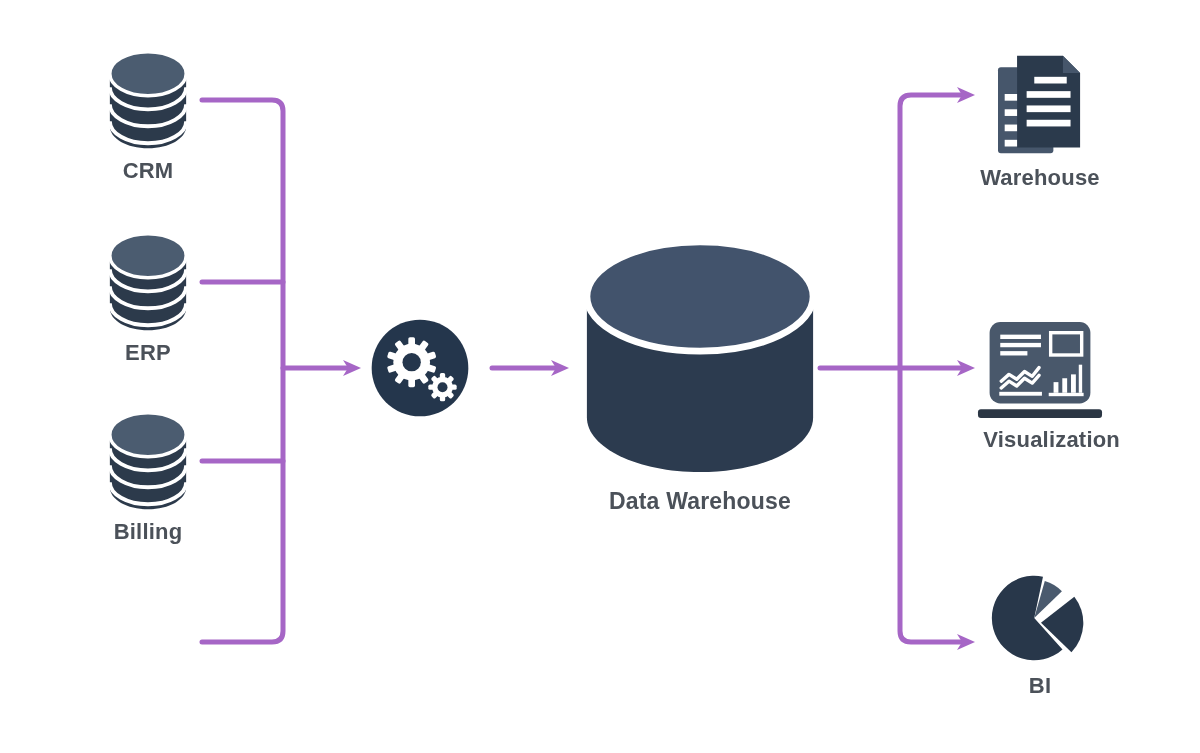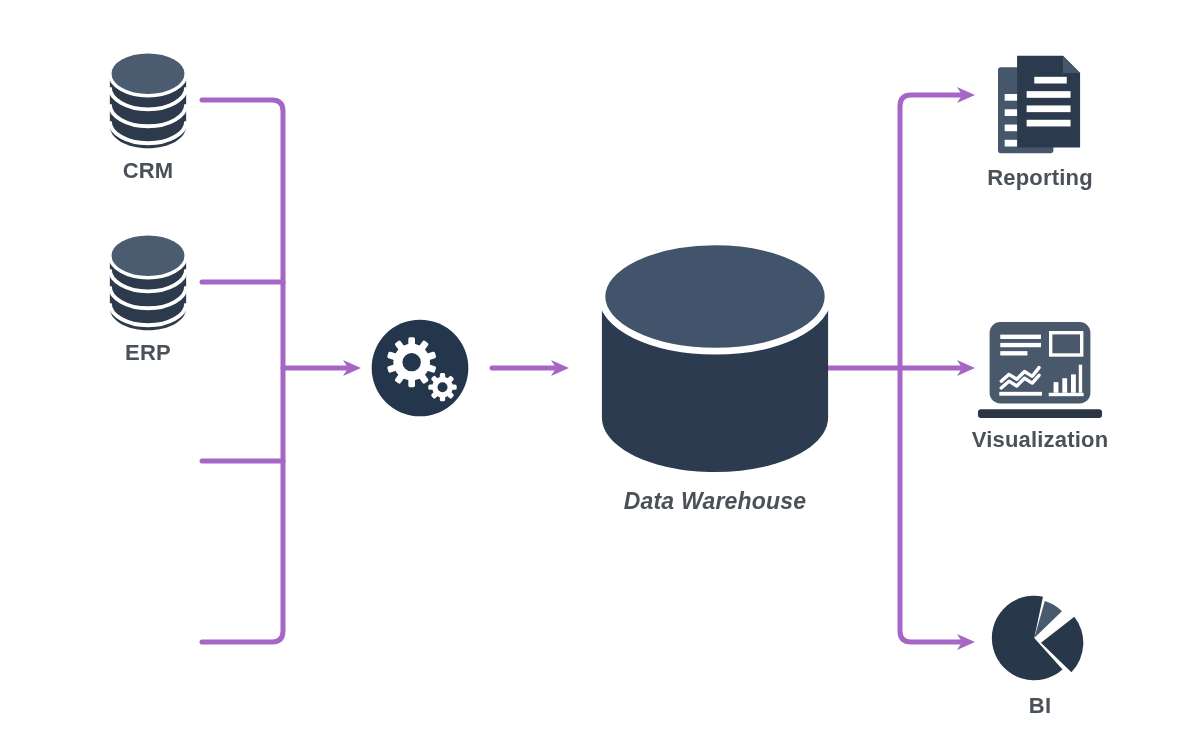--- a/index.html
+++ b/index.html
@@ -20,26 +20,26 @@
     color:#4b5159;
     letter-spacing:.2px;
     white-space:nowrap;
   }
   
   .n-crm   {left:68px; top:50px;  width:160px;}
   .n-erp   {left:68px; top:232px; width:160px;}
   .n-bill  {left:68px; top:411px; width:160px;}
   .n-sup   {left:68px; top:591px; width:160px;}
   .n-etl   {left:345px;top:318px; width:150px;}
-  .n-dw    {left:595px;top:236px; width:240px;font-style:italic;}
+  .n-dw    {left:580px;top:236px; width:240px;}
   .n-dw .label{margin-top:10px;font-size:23px;}
   .n-rep   {left:960px;top:52px;  width:160px;}
-  .n-viz   {left:960px;top:320px; width:160px;}
+  .n-viz   {left:960px;top:320px; width:160px;text-align:right;}
   .n-viz .label{margin-top:6px;}
-  .n-bi    {left:960px;top:588px; width:160px;}
+  .n-bi    {left:960px;top:568px; width:160px;}
   .n-bi .label{margin-top:5px;}
 </style>
 </head>
 <body>
 
 <div class="canvas">
 
   <svg class="wires" width="1200" height="753" viewBox="0 0 1200 753">
     <defs>
       <marker id="arrow" viewBox="0 0 18 16" markerWidth="18" markerHeight="16" refX="5" refY="8" orient="auto" markerUnits="userSpaceOnUse">
@@ -80,20 +80,26 @@
     <div class="label">ERP</div>
   </div>
 
   <div class="node n-crm">
     <svg class="icon" width="86" height="100" viewBox="0 0 100 118">
       <use href="#db-small"></use>
     </svg>
     <div class="label">CRM</div>
   </div>
 
+  <div class="node n-bill">
+    <svg class="icon" width="86" height="100" viewBox="0 0 100 118">
+      <use href="#db-small"></use>
+    </svg>
+    <div class="label">Billing</div>
+  </div>
 
 
   <div class="node n-etl">
     <svg class="icon" width="100" height="100" viewBox="0 0 120 120">
       <circle cx="60" cy="60" r="58" fill="#24364c"></circle>
 
       <g transform="translate(50,53)" fill="#ffffff">
         <g>
           <rect x="-4" y="-30" width="8" height="60" rx="2"></rect>
           <rect x="-4" y="-30" width="8" height="60" rx="2" transform="rotate(36)"></rect>
@@ -137,21 +143,21 @@
       </g>
       <path d="M26,4 H74 L92,22 V100 H26 Z" fill="#2b3a4c"></path>
       <path d="M74,4 L92,22 H74 Z" fill="#46566b"></path>
       <g fill="#ffffff">
         <rect x="44" y="26" width="34" height="7"></rect>
         <rect x="36" y="41" width="46" height="7"></rect>
         <rect x="36" y="56" width="46" height="7"></rect>
         <rect x="36" y="71" width="46" height="7"></rect>
       </g>
     </svg>
-    <div class="label">Reporting</div>
+    <div class="label">Warehouse</div>
   </div>
 
   <div class="node n-viz">
     <svg class="icon" width="126" height="101" viewBox="0 0 130 104">
       <rect x="13" y="2" width="104" height="84" rx="11" fill="#49586b"></rect>
       <rect x="1" y="92" width="128" height="9" rx="3" fill="#2b3644"></rect>
       <g fill="#ffffff">
         <rect x="24" y="15" width="42" height="4.5"></rect>
         <rect x="24" y="23.5" width="42" height="4.5"></rect>
         <rect x="24" y="32" width="28" height="4.5"></rect>

